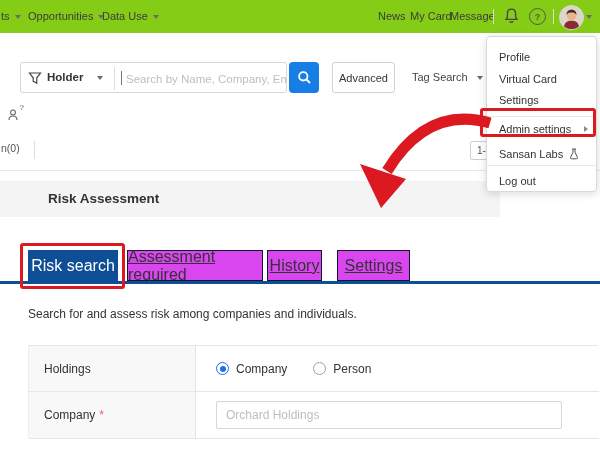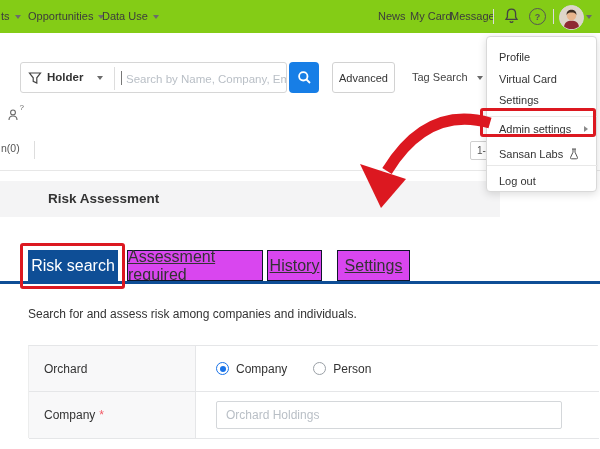--- a/index.html
+++ b/index.html
@@ -179,21 +179,21 @@
 </div>
 <div class="tab inactive" style="left:337px;width:73px">
   <span>Settings</span>
 </div>
 <div class="abs tab-underline"></div>
 
 <div class="abs desc">Search for and assess risk among companies and individuals.</div>
 
 <div class="abs ftable">
   <div class="frow" style="top:0;height:46px">
-    <div class="fcell-label">Orchard</div>
+    <div class="fcell-label">Holdings</div>
     <div class="fcell-content">
       <span class="radio sel"></span>
       <span class="radio-label">Company</span>
       <span class="radio unsel"></span>
       <span class="radio-label">Person</span>
     </div>
   </div>
   <div class="frow" style="top:46px;height:47px">
     <div class="fcell-label">
       <span>Company</span>

